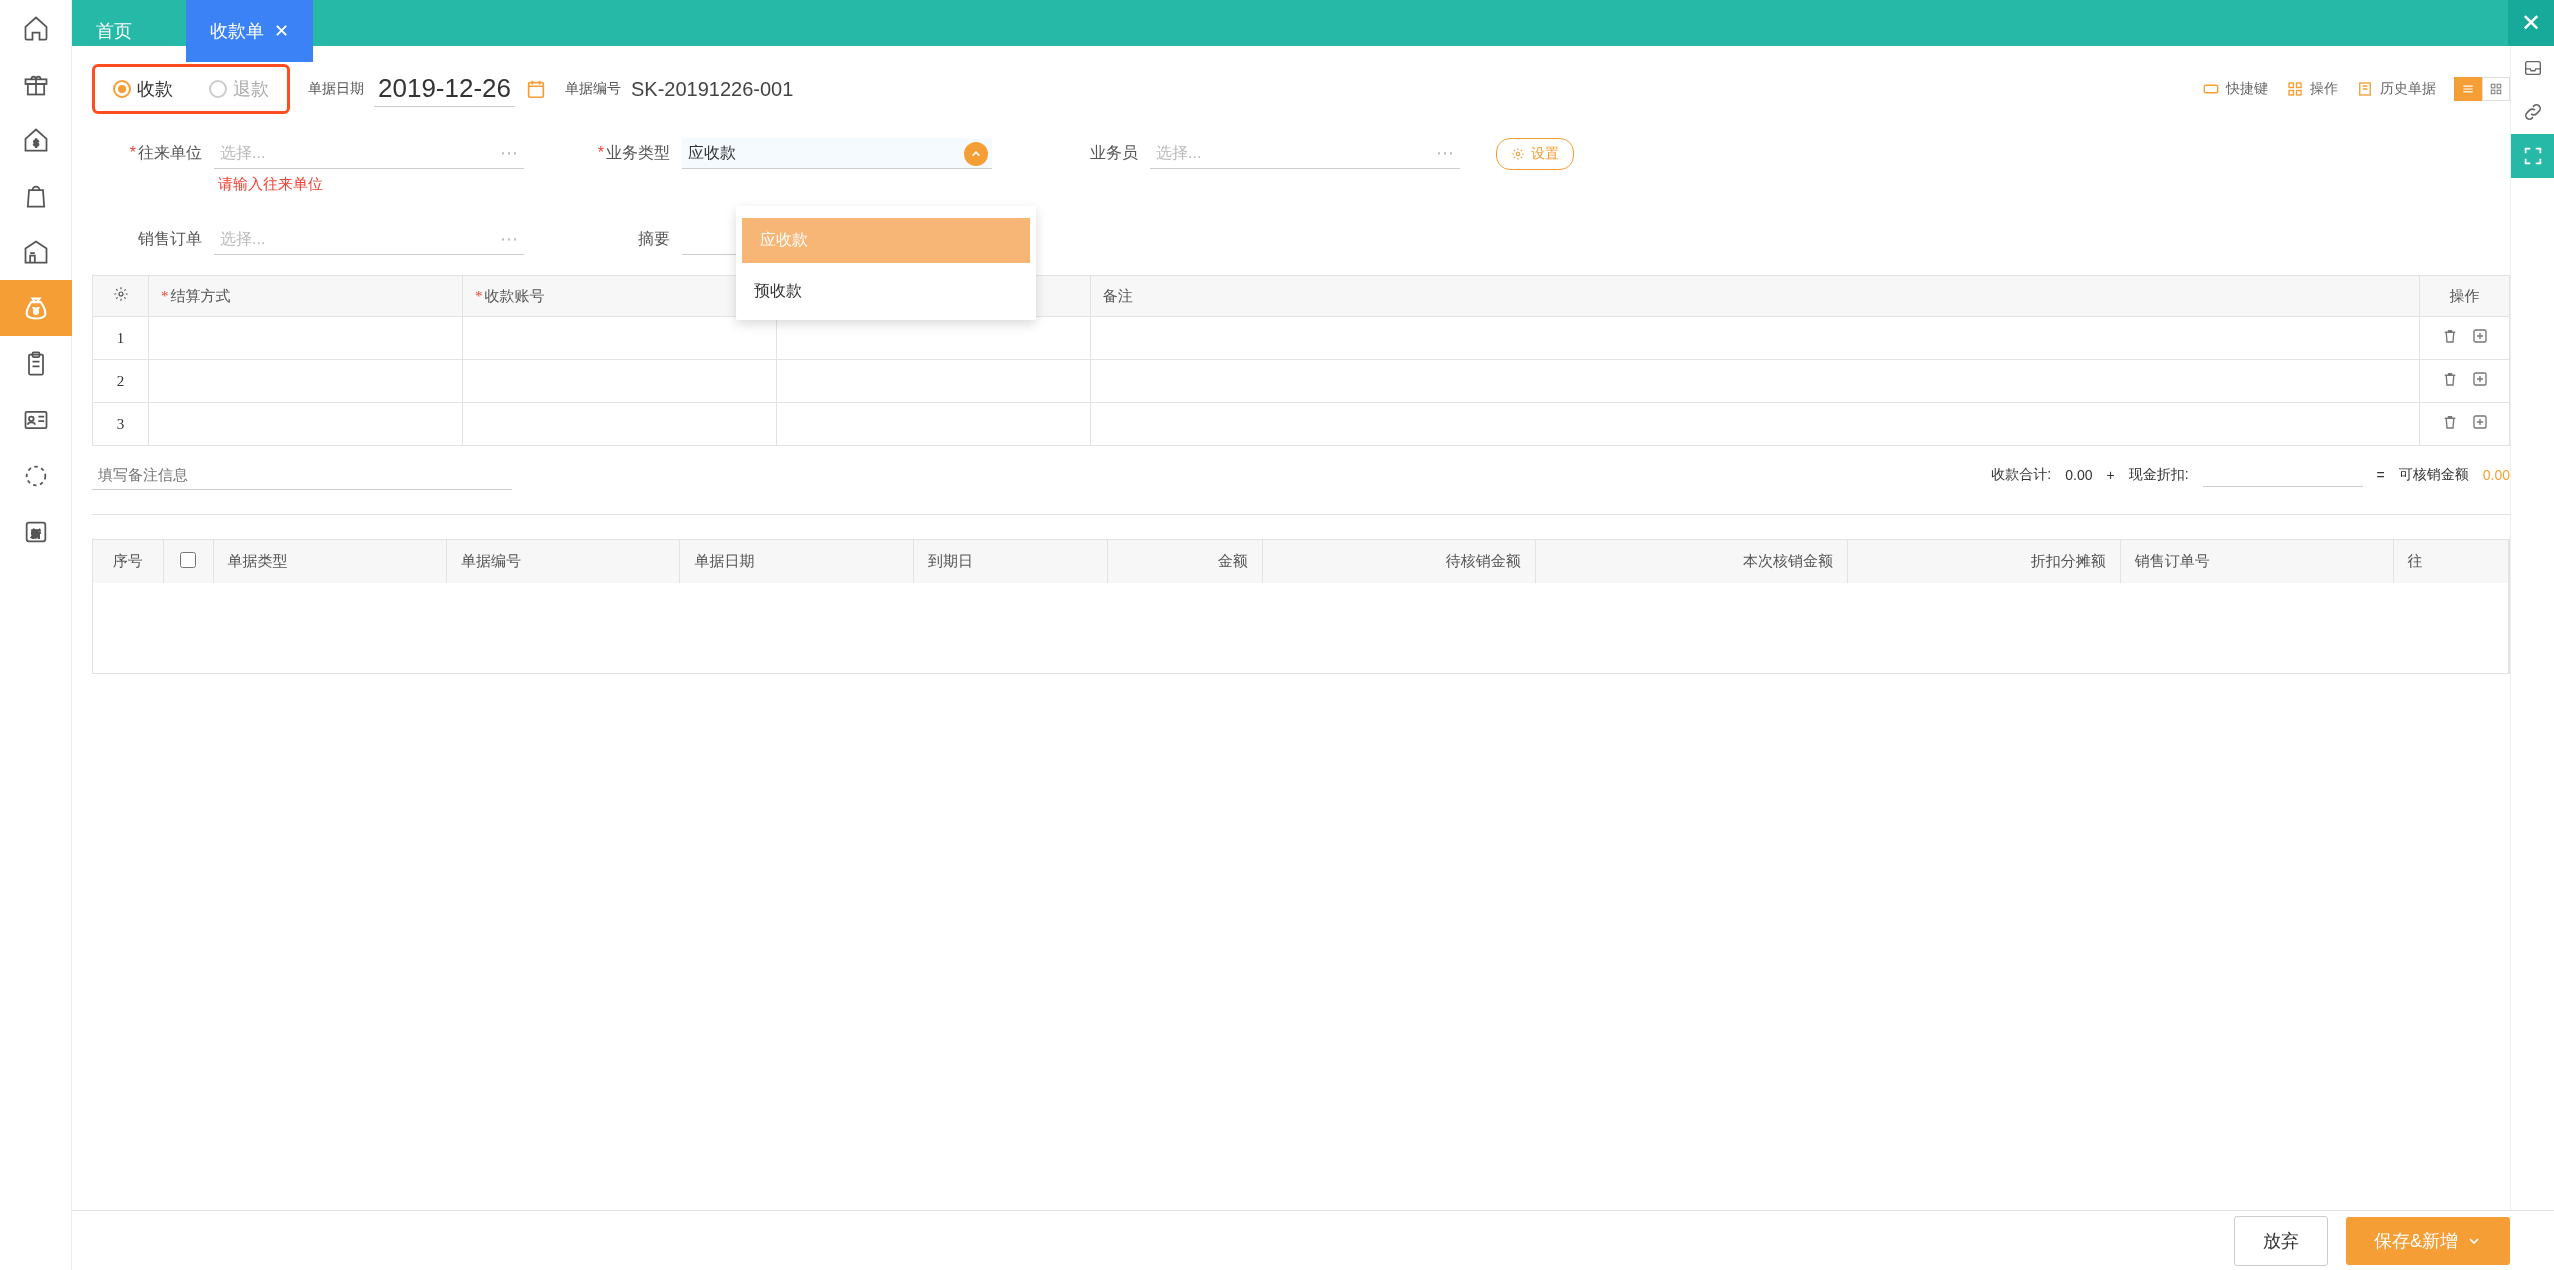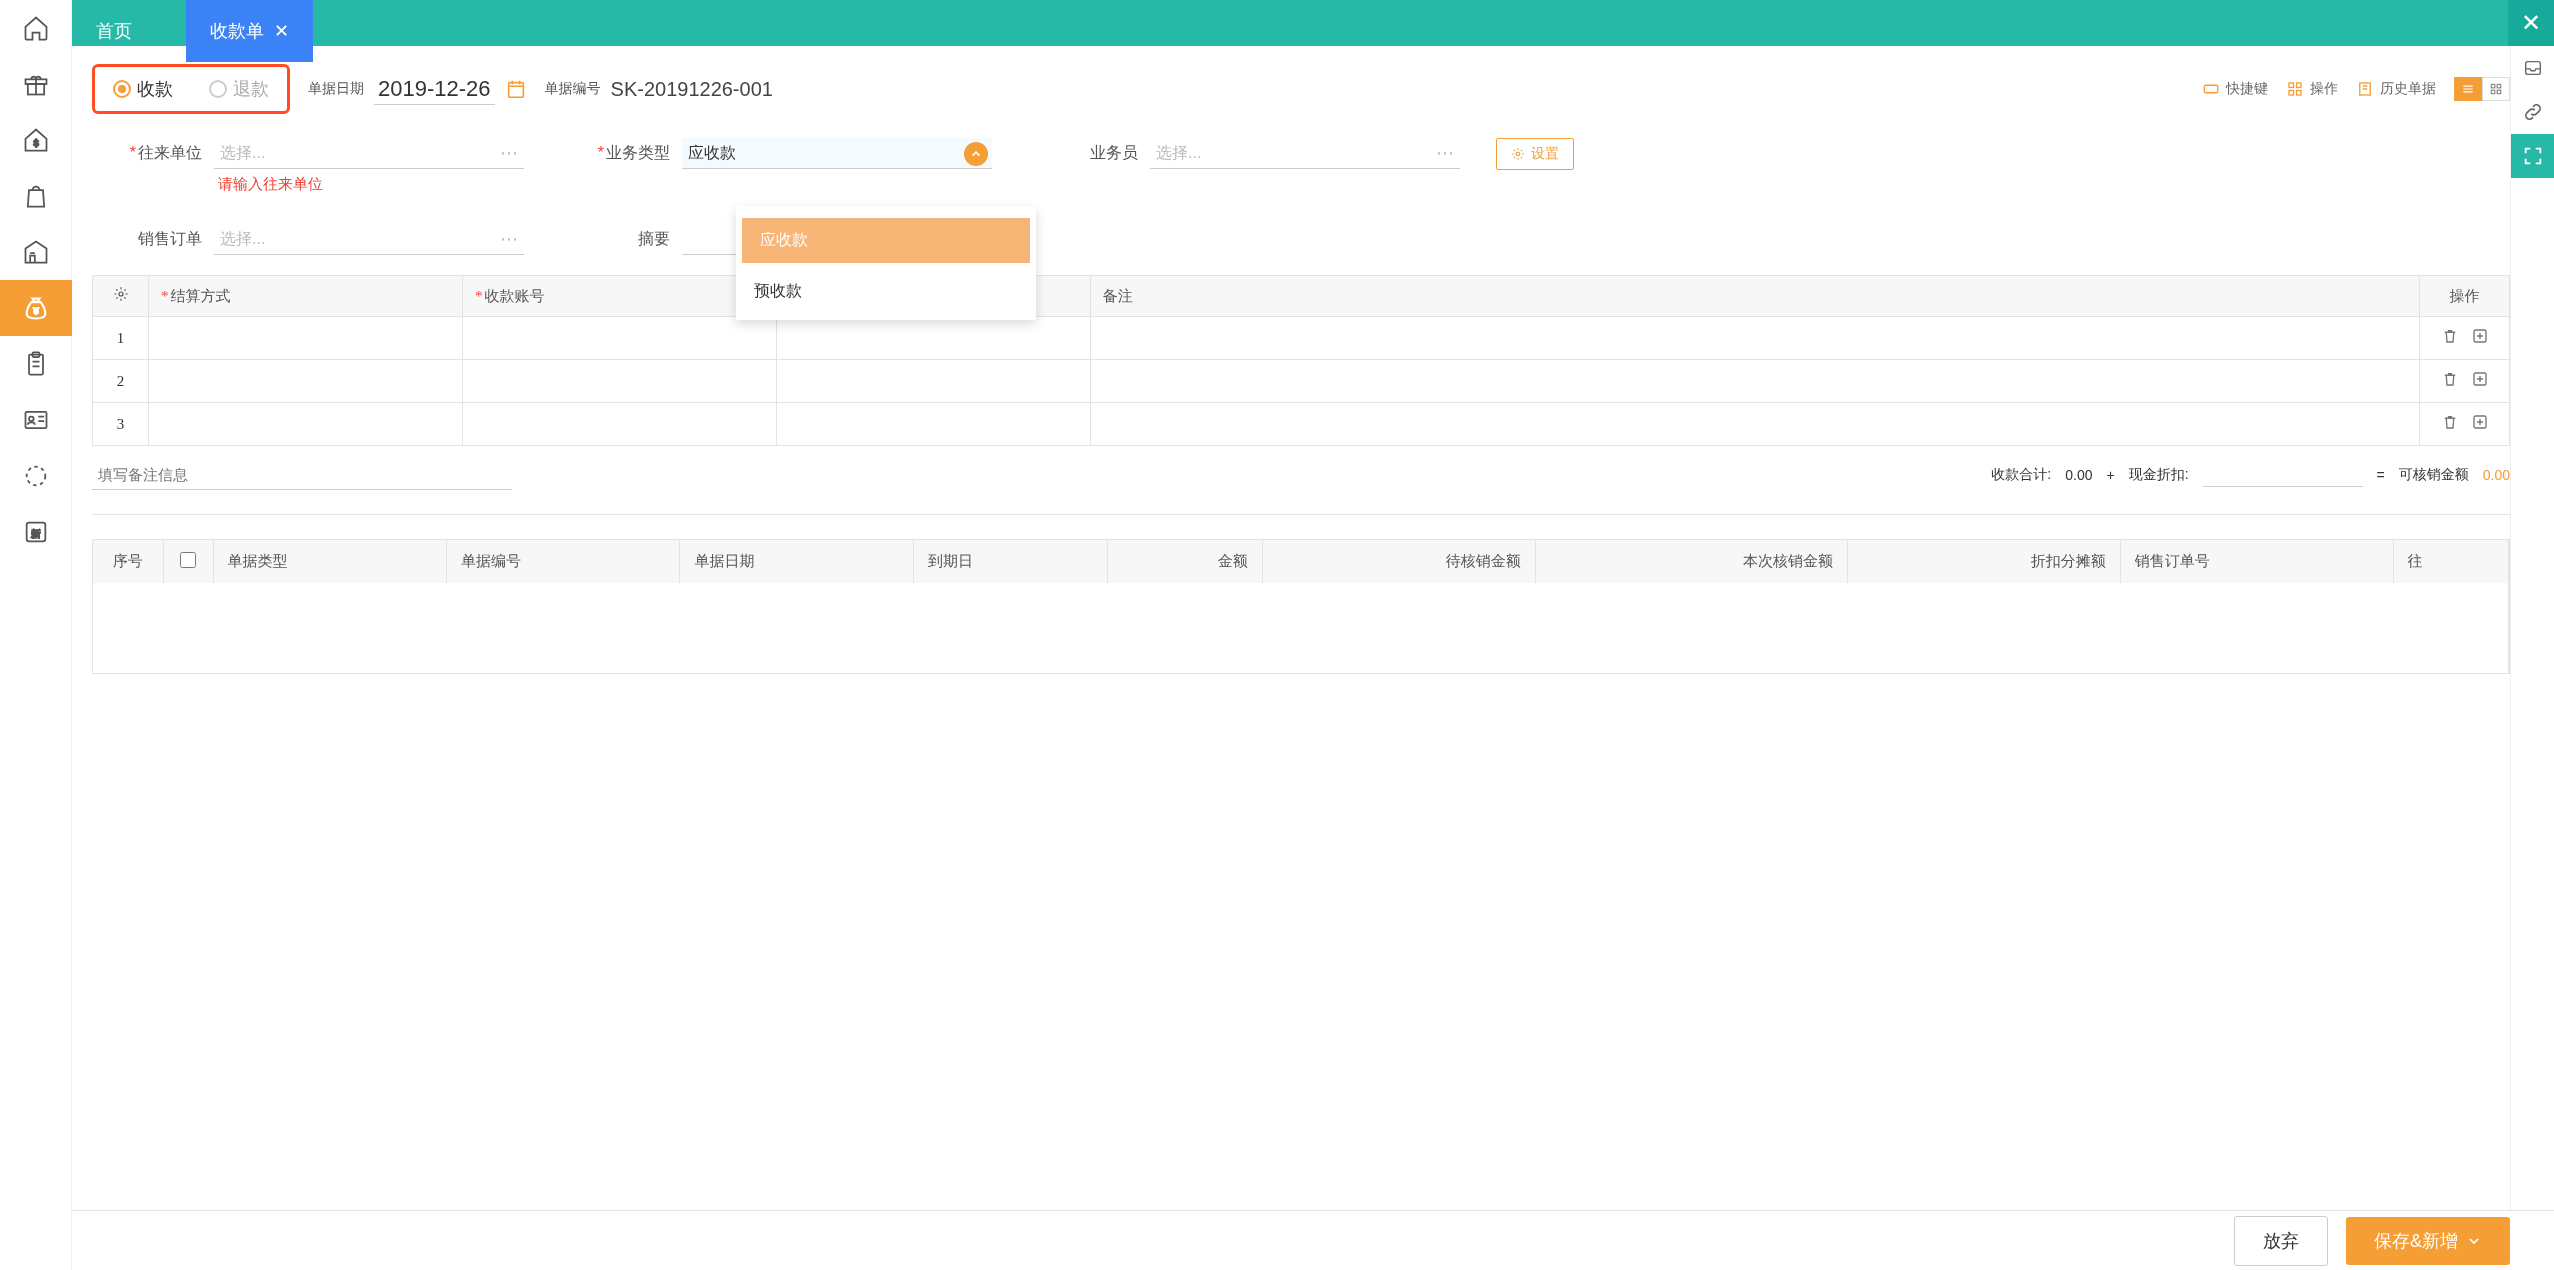--- a/index.html
+++ b/index.html
@@ -32,41 +32,41 @@
 .top-row { display: flex; align-items: center; gap: 18px; margin-bottom: 20px; flex-wrap: wrap; }
 .radio-group { border: 3px solid #ff4d1f; border-radius: 6px; padding: 10px 18px; display: flex; gap: 36px; align-items: center; }
 .radio-opt { display: flex; align-items: center; gap: 6px; cursor: pointer; font-size: 18px; }
 .radio-dot { width: 18px; height: 18px; border-radius: 50%; border: 2px solid #ccc; position: relative; }
 .radio-opt.checked .radio-dot { border-color: #f59e35; }
 .radio-opt.checked .radio-dot::after { content: ''; position: absolute; inset: 3px; background: #f59e35; border-radius: 50%; }
 .radio-opt.checked span { color: #333; }
 .radio-opt:not(.checked) span { color: #aaa; }
 .date-group { display: flex; align-items: center; gap: 10px; }
 .lbl { color: #555; }
-.date-val { font-size: 22px; color: #333; border-bottom: 1px solid #ccc; padding: 2px 4px; }
+.date-val { font-size: 26px; color: #333; border-bottom: 1px solid #ccc; padding: 2px 4px; }
 .cal-icon { width: 22px; height: 22px; color: #f59e35; }
 .doc-no-val { font-size: 20px; color: #444; }
 .top-right { margin-left: auto; display: flex; align-items: center; gap: 18px; }
 .tr-item { display: flex; align-items: center; gap: 6px; color: #666; cursor: pointer; }
 .tr-item svg { width: 18px; height: 18px; color: #f59e35; }
 .view-toggle { display: flex; gap: 0; }
 .view-toggle .vbtn { width: 28px; height: 24px; display: flex; align-items: center; justify-content: center; border: 1px solid #ddd; color: #888; cursor: pointer; }
 .view-toggle .vbtn.active { background: #f59e35; color: #fff; border-color: #f59e35; }
 
 
 .field-rows { display: flex; flex-direction: column; gap: 18px; margin-bottom: 12px; }
 .field-row { display: flex; align-items: flex-start; gap: 36px; padding: 4px 0 8px; }
 .field { display: flex; align-items: center; gap: 12px; position: relative; }
 .field .star { color: #f04134; margin-right: 2px; }
 .field-label { width: 110px; text-align: right; color: #555; font-size: 16px; }
 .field-input { width: 310px; border: none; border-bottom: 1px solid #ccc; padding: 6px 28px 6px 6px; font-size: 16px; color: #333; outline: none; background: transparent; }
 .field-input::placeholder { color: #bbb; }
 .field-more { position: absolute; right: 4px; top: 4px; color: #bbb; cursor: pointer; font-size: 18px; letter-spacing: 2px; }
 .field-err { color: #f04134; font-size: 15px; margin-top: 6px; margin-left: 126px; }
-.settings-btn { border: 1px solid #f59e35; color: #f59e35; background: #fff; padding: 6px 14px; border-radius: 2px; cursor: pointer; display: flex; align-items: center; gap: 6px; font-size: 14px; }
+.settings-btn { border: 1px solid #f59e35; color: #f59e35; background: #fff; padding: 6px 14px; border-radius: 14px; cursor: pointer; display: flex; align-items: center; gap: 6px; font-size: 14px; }
 
 
 .dropdown-pop { position: absolute; left: 664px; top: 160px; width: 300px; background: #fff; box-shadow: 0 4px 12px rgba(0,0,0,.15); border-radius: 2px; z-index: 100; padding: 6px 0; }
 .dd-wrap { padding: 6px; }
 .dd-item { padding: 12px 18px; cursor: pointer; font-size: 16px; }
 .dd-item.sel { background: #f7b576; color: #fff; }
 .chev-up { width: 24px; height: 24px; background: #f59e35; border-radius: 50%; display: inline-flex; align-items: center; justify-content: center; color: #fff; }
 
 
 .tbl { width: 100%; border: 1px solid #e3e3e3; border-collapse: collapse; font-family: Liberation Serif, serif; }

